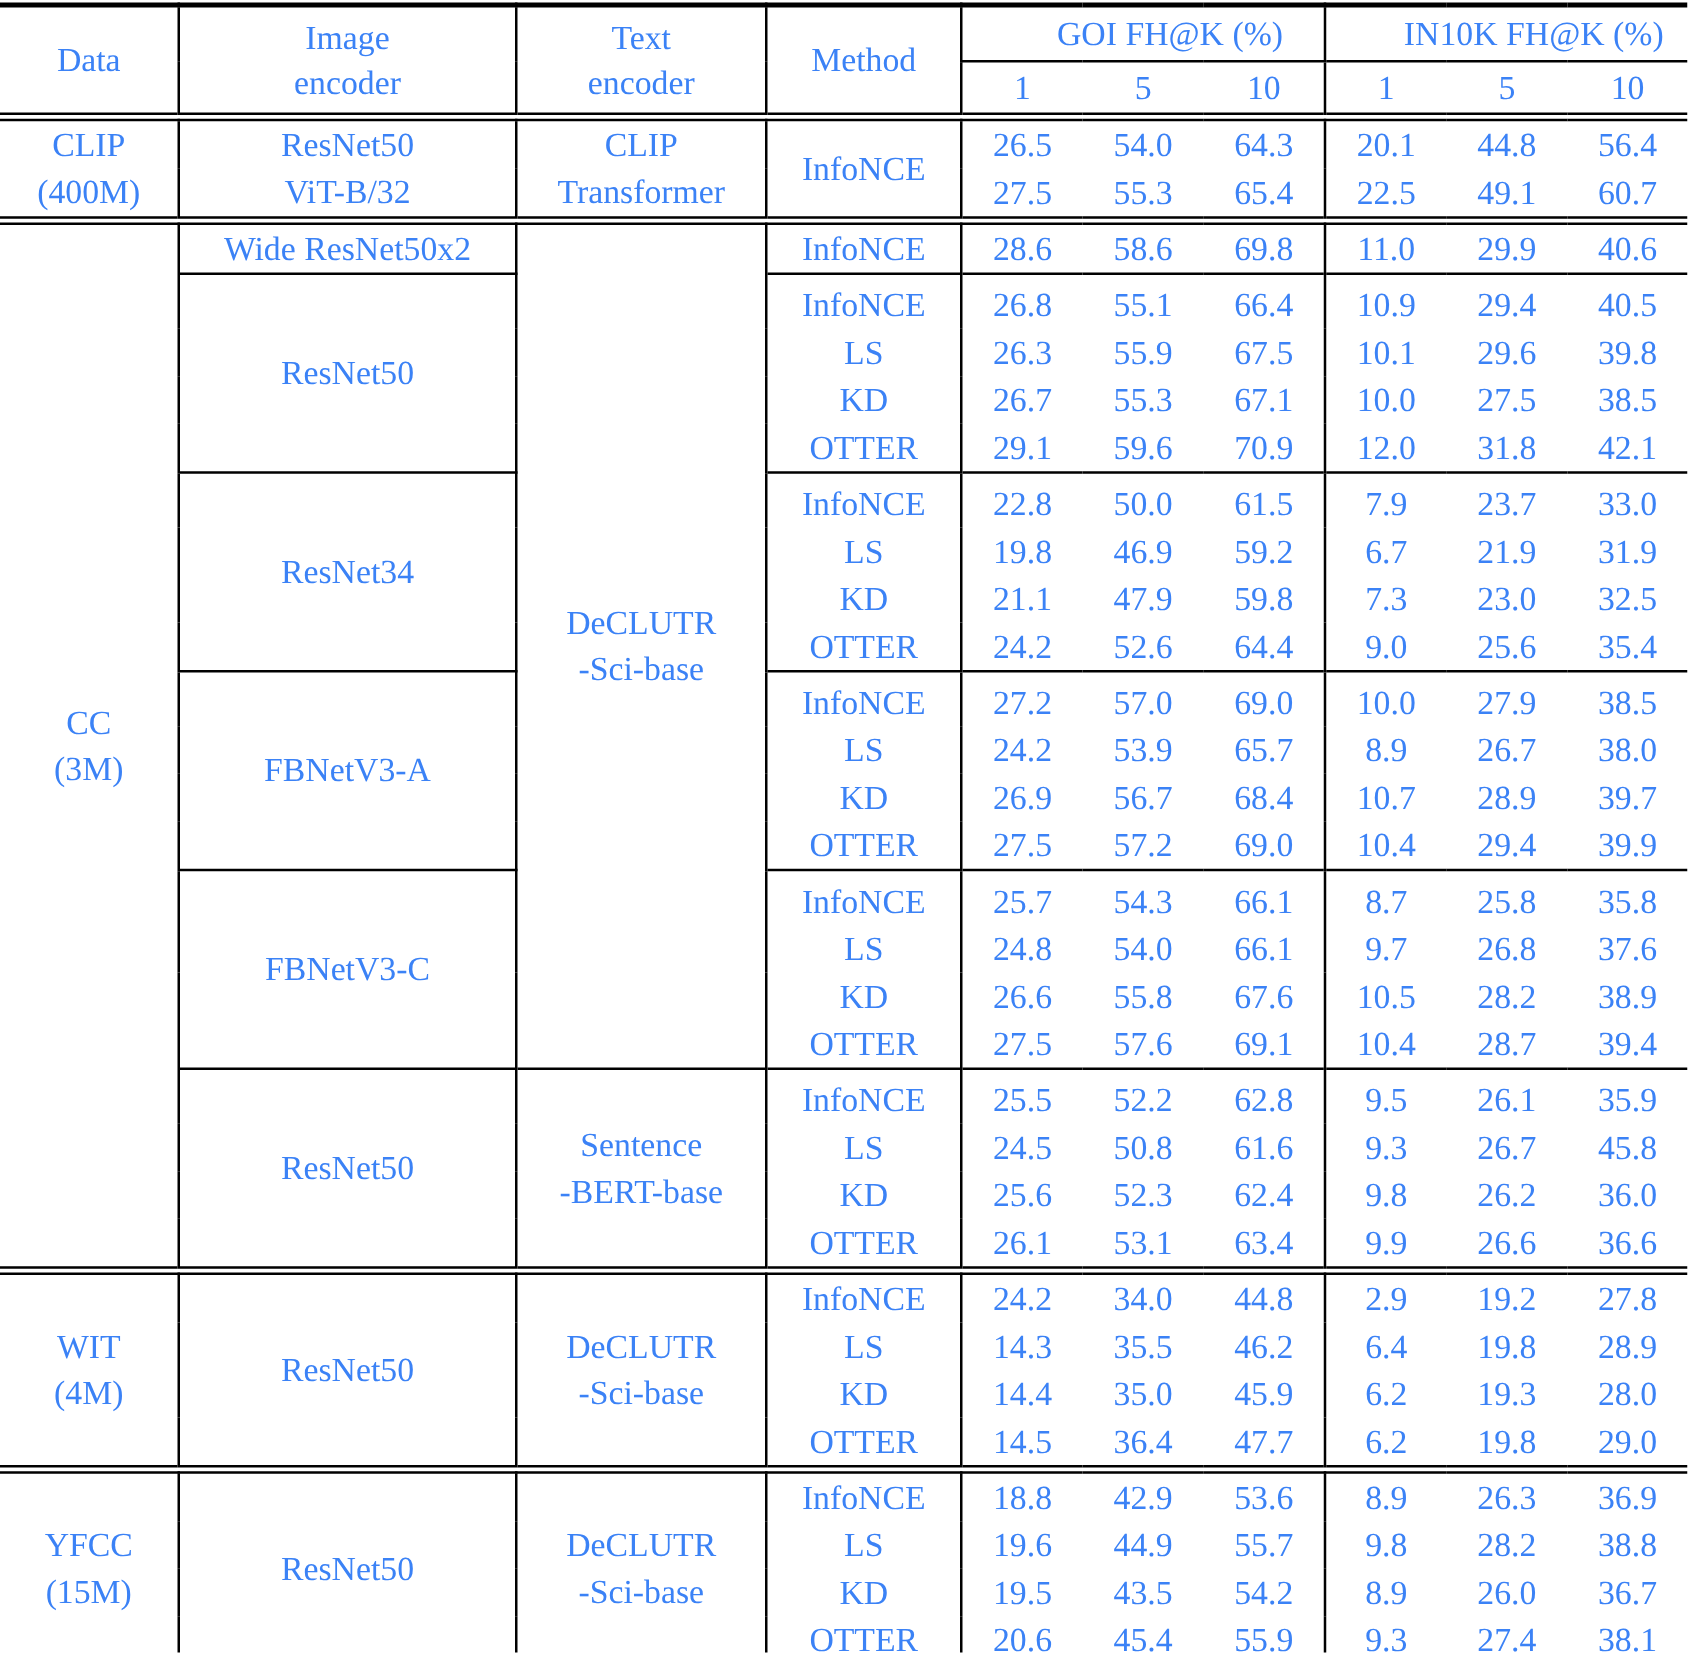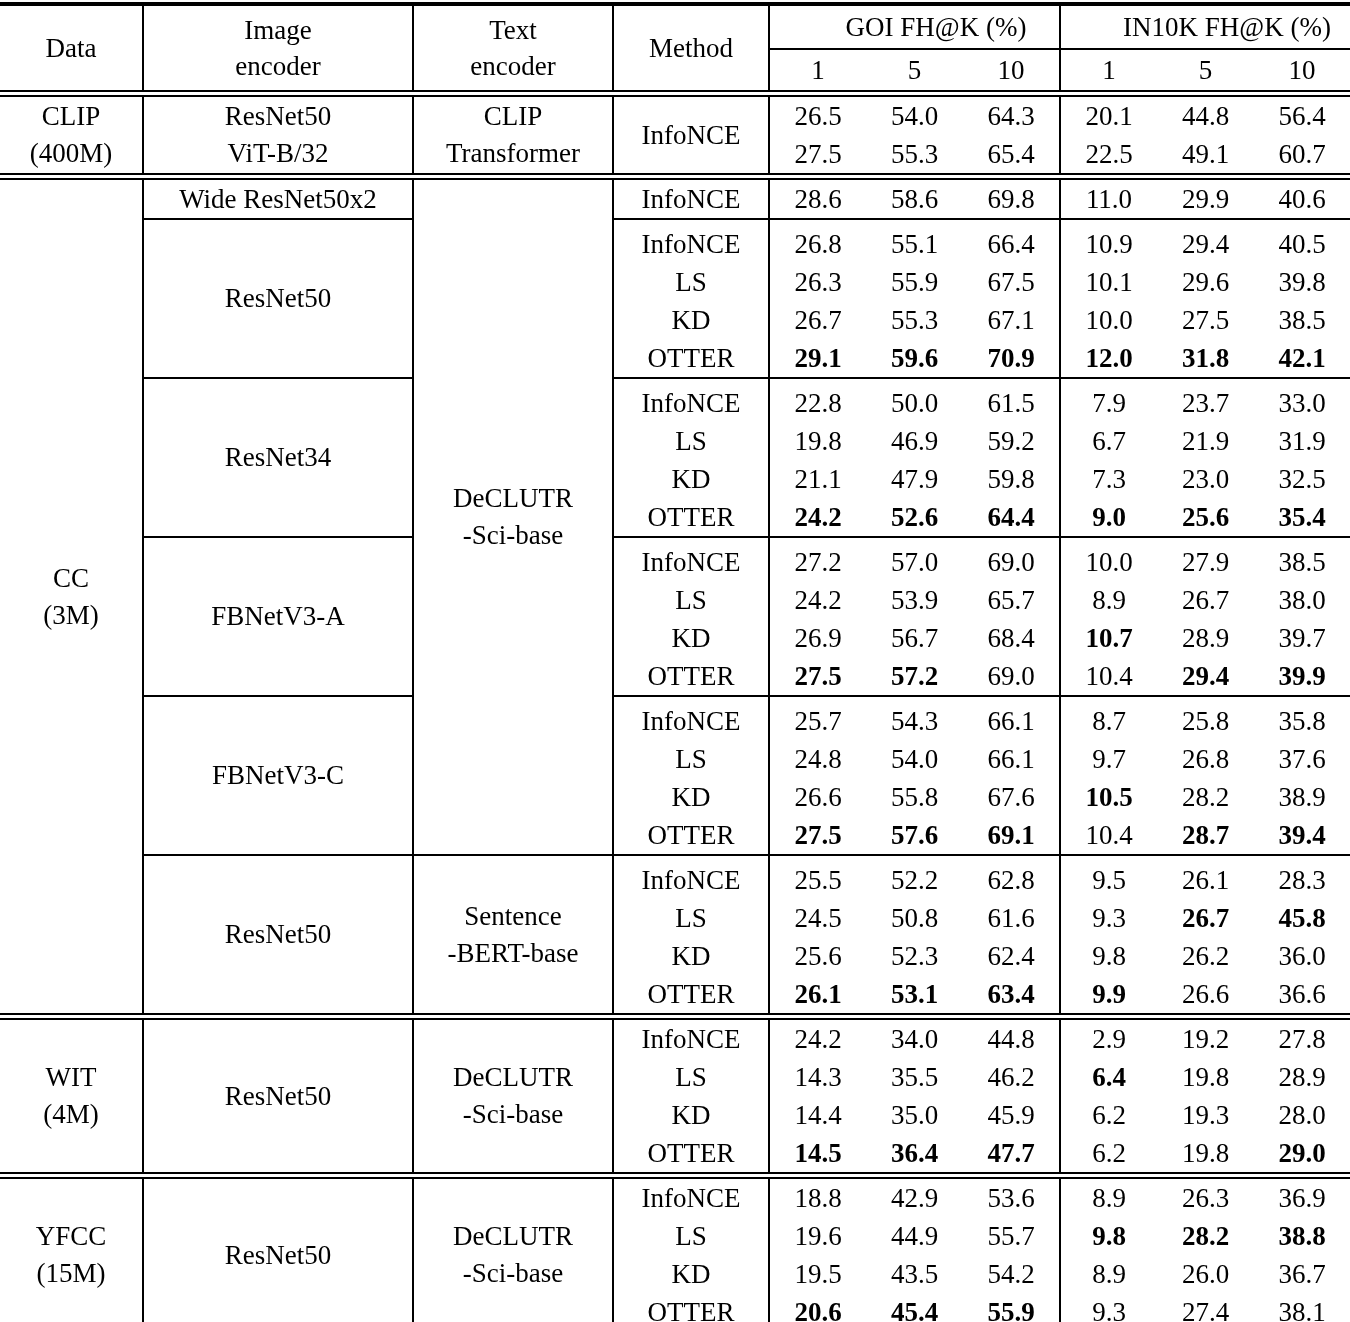--- a/index.html
+++ b/index.html
@@ -1,21 +1,21 @@
 <!DOCTYPE html>
 <html><head>
 <meta charset="utf-8">
 <style>
   html, body { margin: 0; padding: 0; background: #ffffff; }
   .page {
     width: 1350px;
     height: 1322px;
     background: #ffffff;
     font-family: "Liberation Serif", "DejaVu Serif", serif;
-    color: #000000;
+    color: #3b82f6;
     font-size: 27px;
     box-sizing: border-box;
     padding-top: 2px;
   }
   table.results {
     border-collapse: collapse;
     table-layout: fixed;
     width: 1350px;
     border-top: 4px solid #000;
   }
@@ -41,21 +41,21 @@
     border-top: 2px solid #000;
     border-bottom: 2px solid #000;
   }
   
   tbody td { height: 38px; }
   tbody td div { line-height: 38px; }
   tbody td.mid div { line-height: 37px; }
   
   .ct { border-top: 2px solid #000; }
   .pt { padding-top: 5px; }
-  .bold { font-weight: bold; }
+  .bold { font-weight: normal; }
 </style>
 </head>
 <body>
 
 <div class="page">
   <table class="results">
     <colgroup>
       <col style="width:143px">
       <col style="width:270px">
       <col style="width:200px">
@@ -591,21 +591,21 @@
           <td class="ct pt">
             <div>62.8</div>
           </td>
           <td class="bl ct pt">
             <div>9.5</div>
           </td>
           <td class="ct pt">
             <div>26.1</div>
           </td>
           <td class="ct pt">
-            <div>28.3</div>
+            <div>35.9</div>
           </td>
         </tr>
         <tr>
           <td class="bl">
             <div>LS</div>
           </td>
           <td class="bl">
             <div>24.5</div>
           </td>
           <td>

